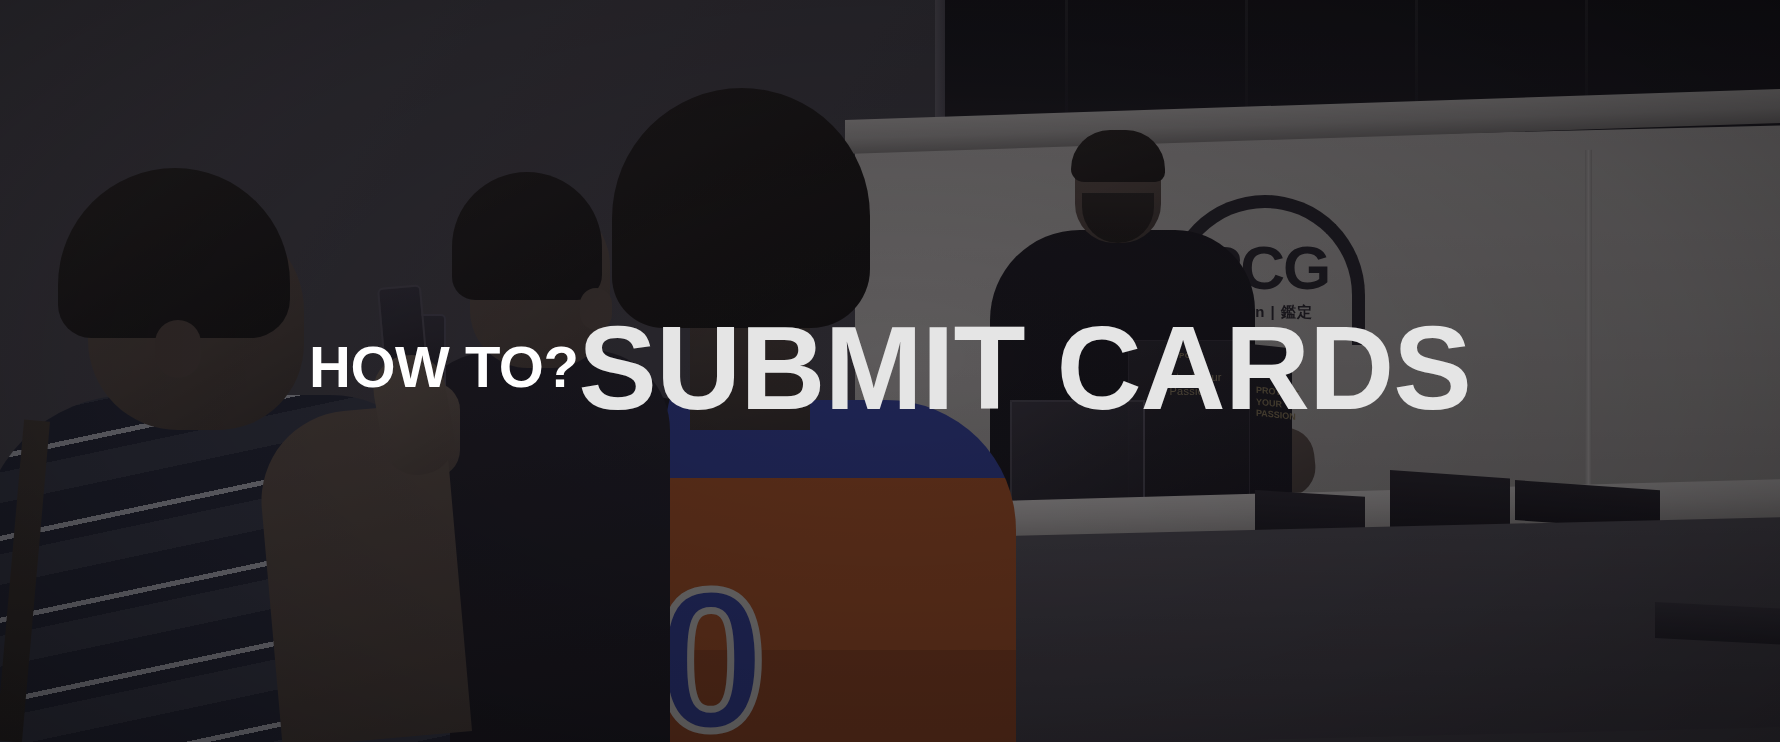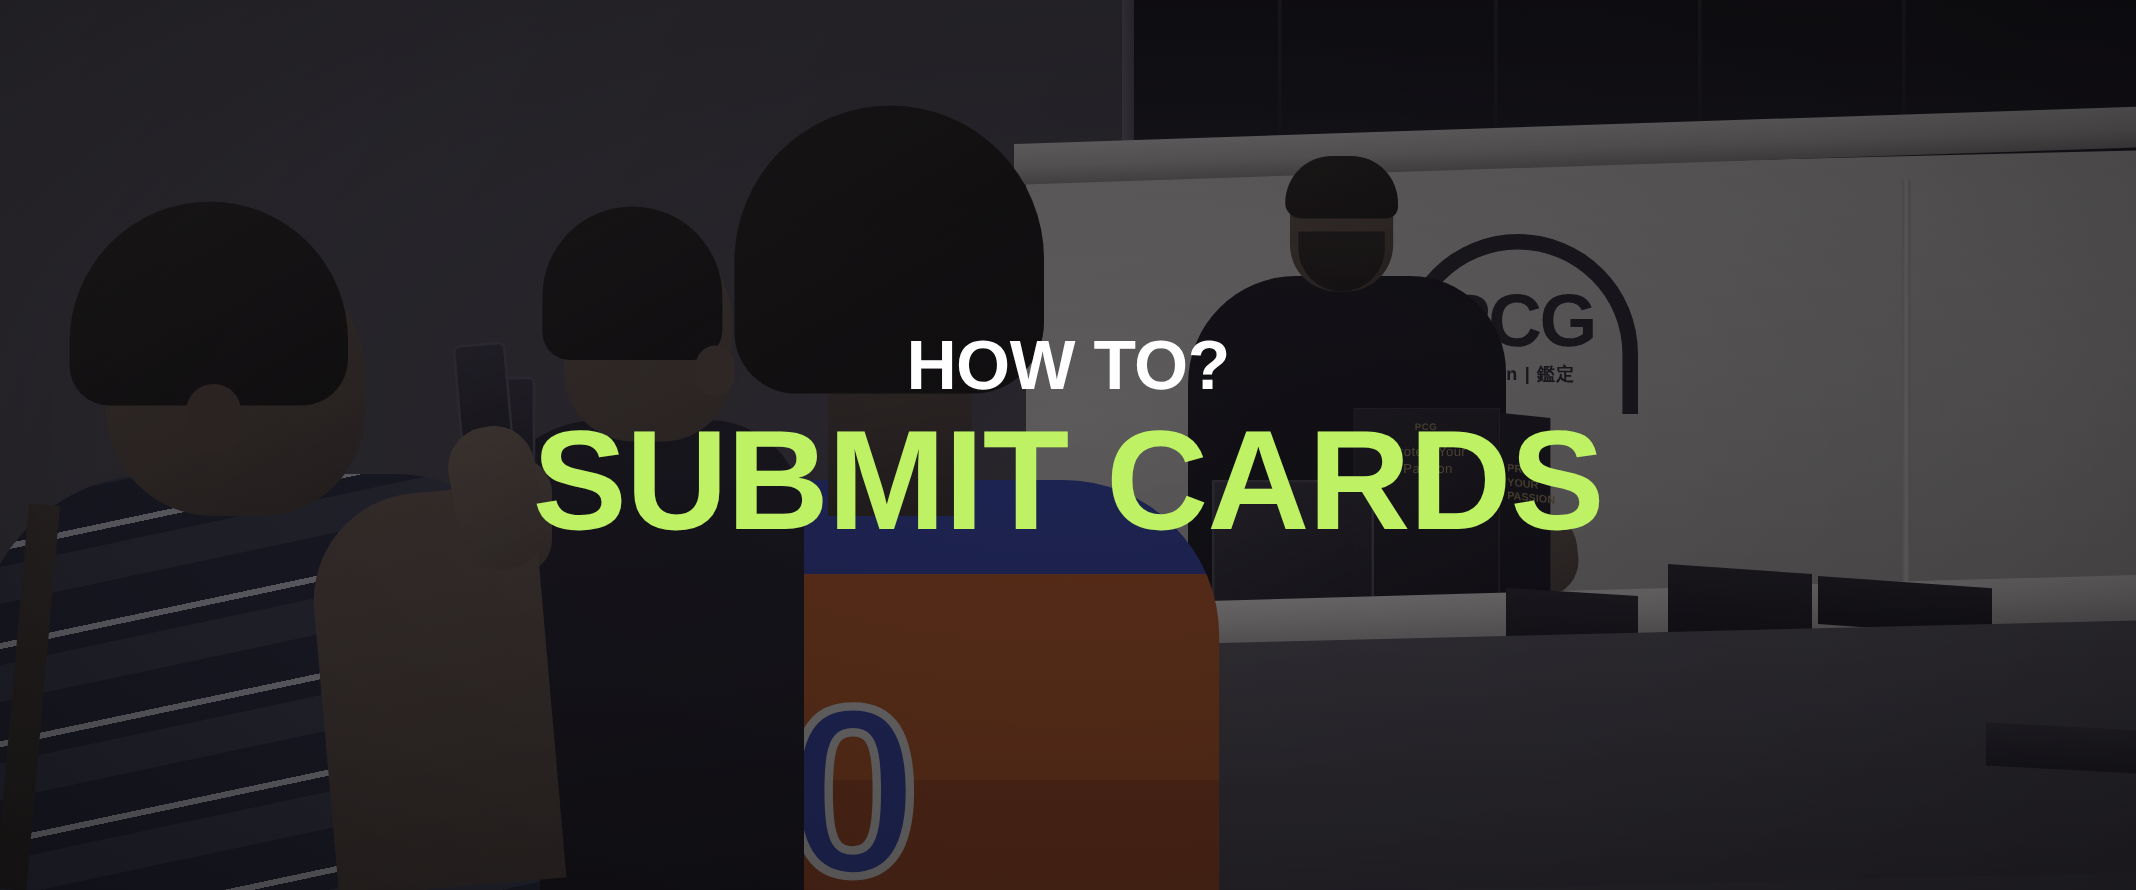--- a/index.html
+++ b/index.html
@@ -277,31 +277,31 @@
   .overlay-flat { position:absolute; inset:0; background:rgba(18,16,22,0.56); }
   .overlay-vignette {
     position:absolute; inset:0;
     background:radial-gradient(ellipse 78% 88% at 50% 48%,
       rgba(0,0,0,0) 0%, rgba(0,0,0,.18) 58%, rgba(0,0,0,.42) 100%);
   }
 
   
   .hero-text {
     position:absolute; left:0; top:0; width:1780px; height:742px;
-    display:flex; flex-direction:column;
+    display:flex; flex-direction:row;
     align-items:center; justify-content:center;
     text-align:center;
   }
   .kicker {
     font-size:58px; font-weight:bold; color:#ffffff;
     letter-spacing:-0.5px; line-height:1;
     margin-bottom:8px;
   }
   .headline {
-    font-size:118px; font-weight:bold; color:#bef264;
+    font-size:118px; font-weight:bold; color:#e5e5e5;
     letter-spacing:-1px; line-height:1;
     margin-bottom:6px;
   }
   .subhead {
     font-size:27px; font-weight:normal; color:#ffffff;
     letter-spacing:0.2px; line-height:1.2;
   }
 </style>
 </head>
 <body>

